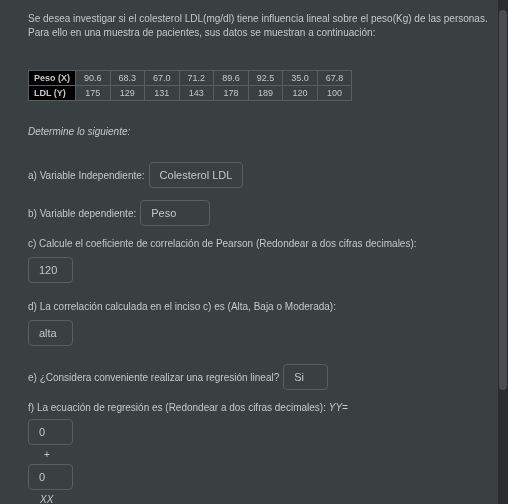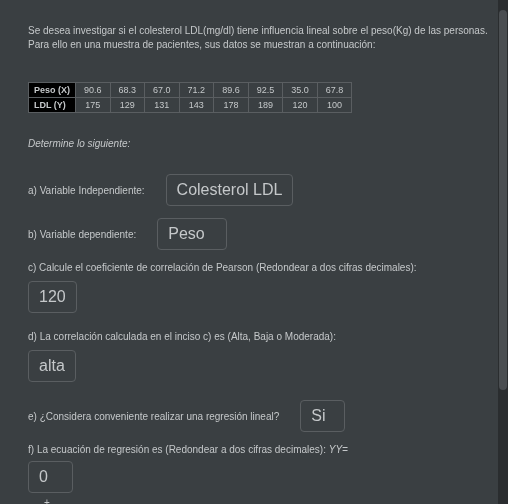--- a/index.html
+++ b/index.html
@@ -21,21 +21,20 @@
     }
     
     .content {
       width: 480px;
     }
     
     .intro-text {
       line-height: 1.4;
       margin-bottom: 30px;
       color: #c5c8ca;
-      margin-top: 12px;
     }
     
     .data-table {
       border-collapse: collapse;
       margin-bottom: 25px;
     }
     
     .data-table td {
       border: 1px solid #5a5e61;
       padding: 2px 8px;
@@ -55,34 +54,34 @@
       margin-bottom: 25px;
       color: #c5c8ca;
       font-style: italic;
     }
     
     .question-line {
       margin-bottom: 12px;
       display: flex;
       align-items: center;
       flex-wrap: wrap;
-      gap: 21px;
+      gap: 4px;
     }
     
     .question-label {
       color: #c5c8ca;
     }
     
     .input-box {
       background-color: #3a3f42;
       border: 1px solid #5a5e61;
       border-radius: 4px;
       padding: 6px 10px;
       color: #c5c8ca;
-      font-size: 16px;
+      font-size: 11px;
       min-width: 50px;
       display: inline-block;
     }
     
     .input-medium {
       min-width: 70px;
     }
     
     .input-small {
       min-width: 45px;

